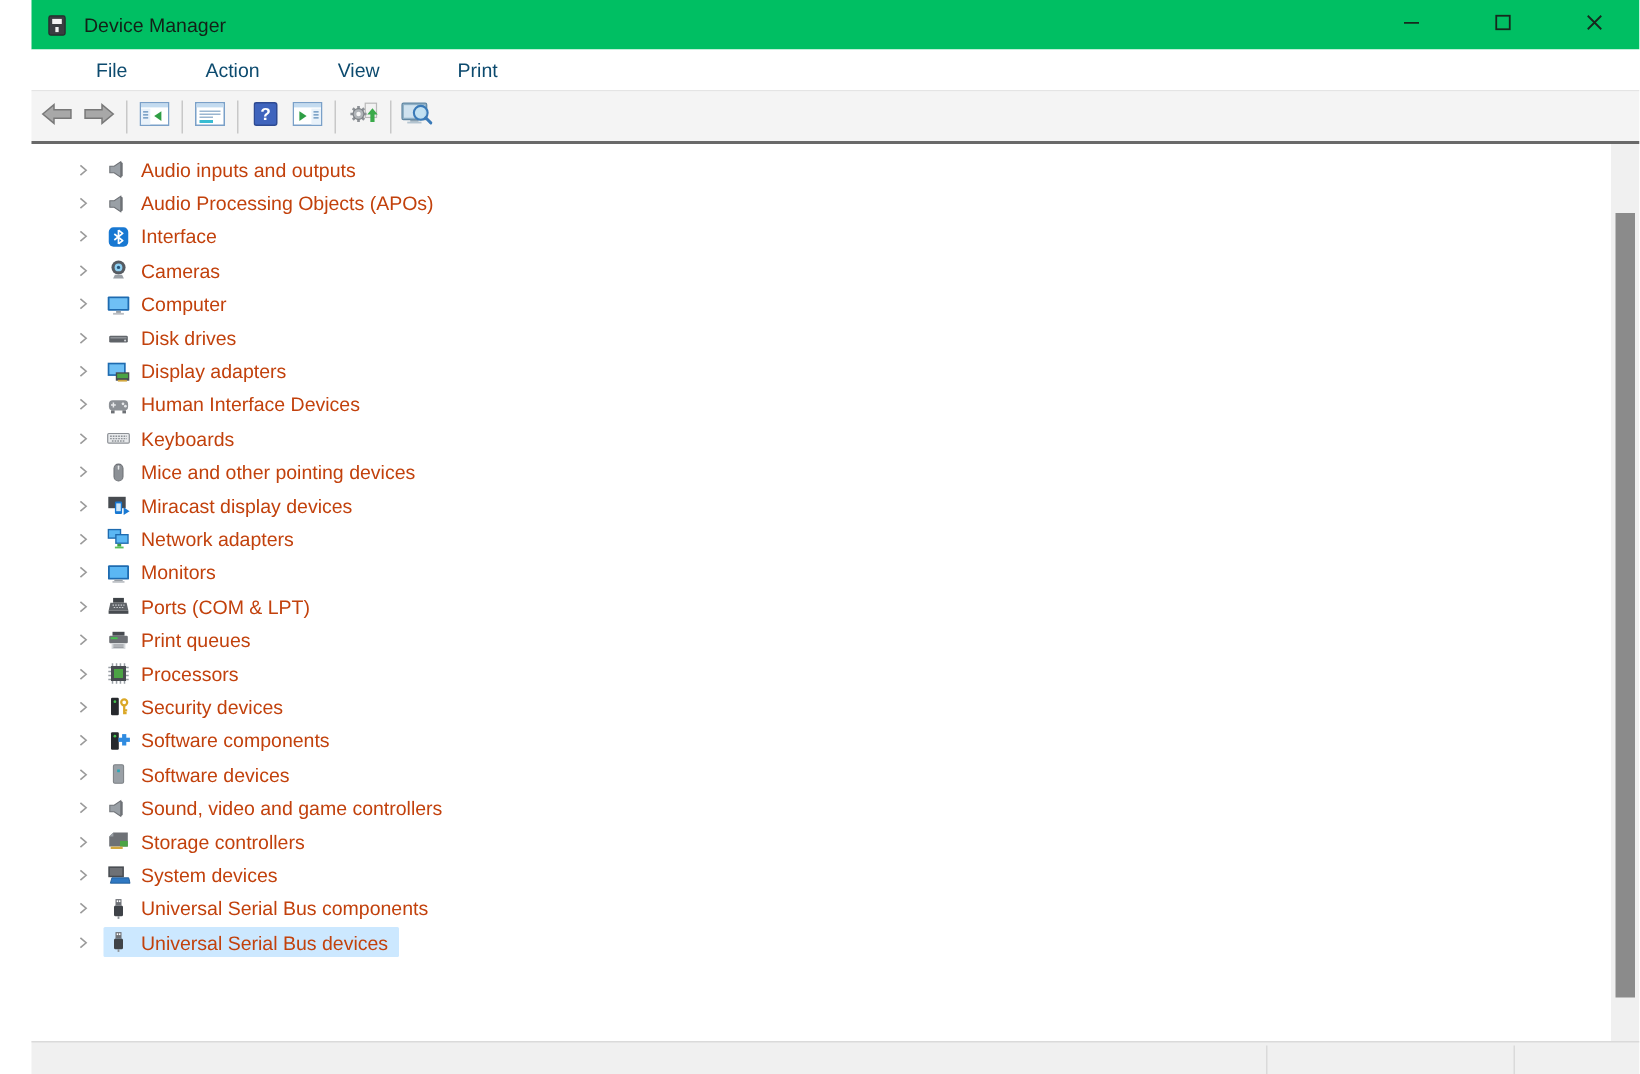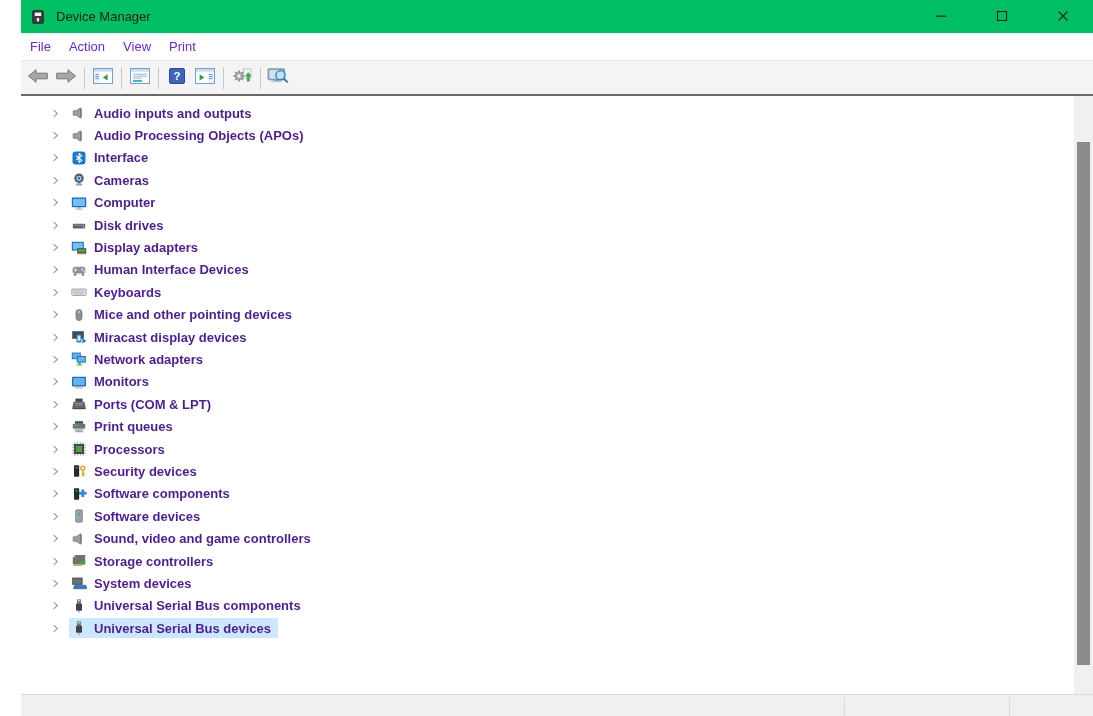--- a/index.html
+++ b/index.html
@@ -15,37 +15,37 @@
 
   
   .titlebar{height:33px;background:var(--accent);display:flex;align-items:center;flex:0 0 auto;}
   .titlebar .appicon{margin-left:9px;display:flex;align-items:center;}
   .titlebar .title{margin-left:10px;font-size:13px;color:#132017;}
   .win-controls{margin-left:auto;display:flex;height:100%;}
   .wc{width:61px;height:33px;display:flex;align-items:center;justify-content:center;cursor:default;}
 
   
   .menubar{height:28px;background:#fff;display:flex;align-items:center;border-bottom:1px solid #e4e4e4;flex:0 0 auto;}
-  .menu-item{padding:0 9px;font-size:13px;color:#6d28d9;height:100%;display:flex;align-items:center;}
+  .menu-item{padding:0 9px;font-size:13px;color:#0c4a6e;height:100%;display:flex;align-items:center;margin-left:34px;}
 
   
   .toolbar{height:35px;background:#f4f4f4;display:flex;align-items:center;padding-left:3px;
     border-bottom:2px solid var(--toolbar-border);flex:0 0 auto;}
   .tb-btn{width:28px;height:26px;display:flex;align-items:center;justify-content:center;background:transparent;border:none;}
   .tb-sep{width:1px;height:22px;background:#c8c8c8;margin:0 4px;flex:0 0 auto;}
 
   
   .main{position:relative;flex:1 1 auto;background:#fff;overflow:hidden;}
   .tree{position:absolute;left:0;top:0;right:19px;bottom:0;padding-top:6px;}
   .row{height:22.4px;display:flex;align-items:center;padding-left:30px;white-space:nowrap;}
   .chev{width:18px;display:flex;align-items:center;justify-content:flex-start;flex:0 0 auto;}
   .content{display:flex;align-items:center;padding:2px 7px 2px 2px;border-radius:1px;}
   .content.selected{background:var(--selection);}
   .dev-icon{width:16px;height:16px;display:flex;align-items:center;justify-content:center;flex:0 0 auto;}
-  .lbl{margin-left:7px;font-size:13px;color:#4c1d95;font-weight:bold;}
+  .lbl{margin-left:7px;font-size:13px;color:#c2410c;}
 
   
   .scrollbar{position:absolute;right:0;top:0;bottom:0;width:19px;background:#f0f0f0;}
   .scroll-thumb{position:absolute;left:3px;right:3px;top:46px;height:523px;background:var(--thumb);}
 
   
   .statusbar{height:22px;background:#f0f0f0;border-top:1px solid #dadada;position:relative;flex:0 0 auto;}
   .sb-sep{position:absolute;top:2px;bottom:0;width:1px;background:#dadada;}
   .sb-sep.s1{left:823px;}
   .sb-sep.s2{left:988px;}

